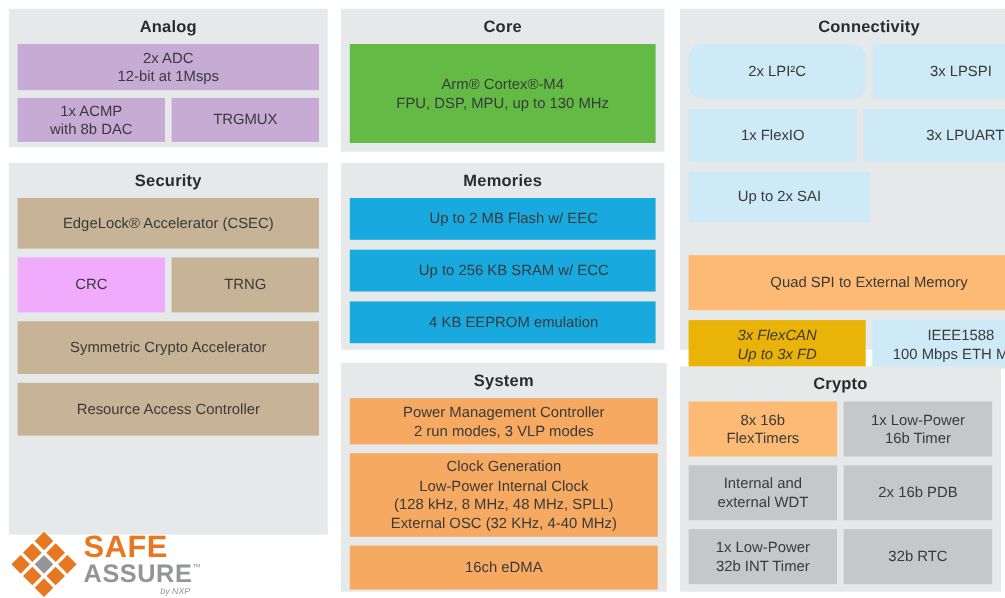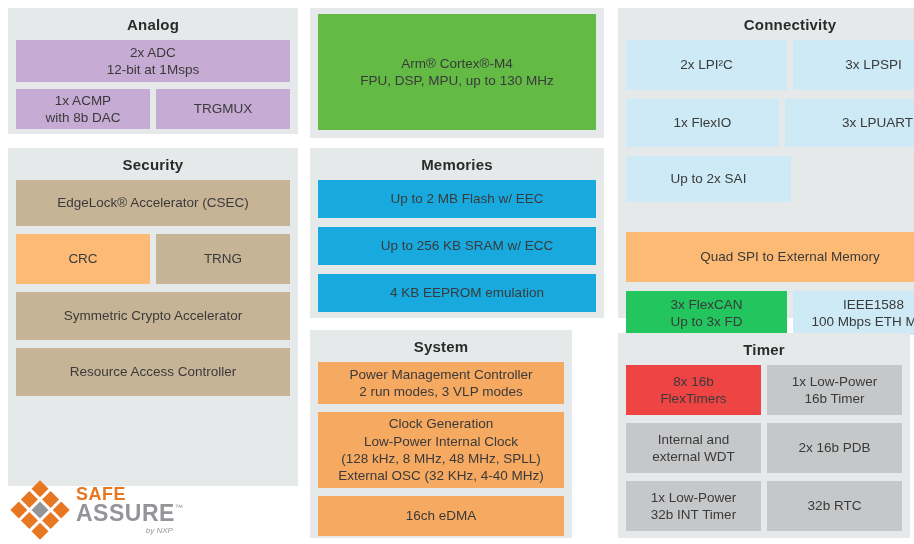--- a/index.html
+++ b/index.html
@@ -24,38 +24,38 @@
   .block {
     display:flex; align-items:center; justify-content:center;
     text-align:center; font-size:13.5px; color:#3a3a3a; line-height:1.28;
     white-space:pre-line; box-sizing:border-box; padding:2px 4px;
   }
   
   .sec-analog       { left:8px;   top:8px;   width:290px; height:126px; }
   .sec-security     { left:8px;   top:148px; width:290px; height:338px; }
   .sec-core         { left:310px; top:8px;   width:294px; height:130px; }
   .sec-memories     { left:310px; top:148px; width:294px; height:170px; }
-  .sec-system       { left:310px; top:330px; width:262px; height:208px; }
+  .sec-system       { left:310px; top:330px; width:296px; height:208px; }
   .sec-connectivity { left:618px; top:8px;   width:344px; height:310px; }
   .sec-timers       { left:618px; top:333px; width:292px; height:205px; }
   
   .h40 { height:40px; } .h42 { height:42px; } .h44 { height:44px; }
   .h46 { height:46px; } .h48 { height:48px; } .h50 { height:50px; }
   .h38 { height:38px;padding-left:24px; } .h76 { height:76px; } .h94 { flex:1; }
   
   .logo { position:absolute; left:14px; top:484px; display:flex; align-items:center; }
   .logo-diamond-box { width:52px; height:52px; position:relative; margin-right:10px; }
   .logo-diamond {
     position:absolute; left:5px; top:5px; width:42px; height:42px;
     display:grid; grid-template-columns:repeat(3,1fr); grid-template-rows:repeat(3,1fr);
     gap:3px; transform:rotate(45deg); transform-origin:50% 50%;
   }
   .logo-diamond span { display:block; }
   .logo-text { display:flex; flex-direction:column; line-height:0.95; }
-  .logo-safe   { font-weight:bold; font-size:18px; letter-spacing:0.5px; }
+  .logo-safe   { font-weight:bold; font-size:28px; letter-spacing:0.5px; }
   .logo-assure-line { display:flex; align-items:flex-start; }
   .logo-assure { font-weight:bold; font-size:23px; letter-spacing:0.5px; }
   .logo-tm { font-size:8px; margin-top:1px; }
   .logo-by { font-size:8px; font-style:italic; text-align:right; margin-top:2px; padding-right:10px; }
 </style>
 </head>
 <body>
 
 <div class="canvas">
 
@@ -70,29 +70,30 @@
         <div class="block grow h40" style="background: rgb(198, 171, 212);">TRGMUX</div>
       </div>
     </div>
   </section>
 
   <section class="section sec-security">
     <h2 class="section-title">Security</h2>
     <div class="stack">
       <div class="block h46" style="background: rgb(199, 180, 150);">EdgeLock® Accelerator (CSEC)</div>
       <div class="row">
-        <div class="block grow h50" style="background: #fdba74;">CRC</div>
+        <div class="block grow h50" style="background: #f0abfc;">CRC</div>
         <div class="block grow h50" style="background: rgb(199, 180, 150);">TRNG</div>
       </div>
       <div class="block h48" style="background: rgb(199, 180, 150);">Symmetric Crypto Accelerator</div>
       <div class="block h48" style="background: rgb(199, 180, 150);">Resource Access Controller</div>
     </div>
   </section>
 
   <section class="section sec-core">
+    <h2 class="section-title">Core</h2>
     <div class="stack">
       <div class="block h94" style="background: rgb(99, 187, 69);">Arm® Cortex®-M4
 FPU, DSP, MPU, up to 130 MHz</div>
     </div>
   </section>
 
   <section class="section sec-memories">
     <h2 class="section-title">Memories</h2>
     <div class="stack g9">
       <div class="block h38" style="background: rgb(24, 170, 223);">Up to 2 MB Flash w/ EEC</div>
@@ -111,46 +112,46 @@
 (128 kHz, 8 MHz, 48 MHz, SPLL)
 External OSC (32 KHz, 4-40 MHz)</div>
       <div class="block h40" style="background: rgb(246, 169, 96);">16ch eDMA</div>
     </div>
   </section>
 
   <section class="section sec-connectivity">
     <h2 class="section-title">Connectivity</h2>
     <div class="stack g9">
       <div class="row">
-        <div class="block grow h50" style="background: rgb(205, 234, 246);">2x LPI²C</div>
+        <div class="block grow h50" style="background: rgb(205, 234, 246); border-radius: 13px;">2x LPI²C</div>
         <div class="block grow h50" style="background: rgb(205, 234, 246);">3x LPSPI</div>
       </div>
       <div class="row">
         <div class="block grow h48" style="background: rgb(205, 234, 246);">1x FlexIO</div>
         <div class="block grow h48" style="background: rgb(205, 234, 246); padding-left: 20px;">3x LPUART</div>
       </div>
       <div class="row">
         <div class="block grow h46" style="background: rgb(205, 234, 246);">Up to 2x SAI</div>
         <div class="spacer"></div>
       </div>
       <div class="block h50" style="background: #fdba74; margin-top: 21px;">Quad SPI to External Memory</div>
       <div class="row">
-        <div class="block grow h44" style="background: #22c55e;">3x FlexCAN
+        <div class="block grow h44" style="background: #eab308; font-style: italic;">3x FlexCAN
 Up to 3x FD</div>
         <div class="block grow h44" style="background: rgb(205, 234, 246);">IEEE1588
 100 Mbps ETH MAC</div>
       </div>
     </div>
   </section>
 
   <section class="section sec-timers">
-    <h2 class="section-title">Timer</h2>
+    <h2 class="section-title">Crypto</h2>
     <div class="stack">
       <div class="row">
-        <div class="block grow h50" style="background: #ef4444;">8x 16b
+        <div class="block grow h50" style="background: #fdba74;">8x 16b
 FlexTimers</div>
         <div class="block grow h50" style="background: rgb(198, 199, 200);">1x Low-Power
 16b Timer</div>
       </div>
       <div class="row">
         <div class="block grow h50" style="background: rgb(198, 199, 200);">Internal and
 external WDT</div>
         <div class="block grow h50" style="background: rgb(198, 199, 200);">2x 16b PDB</div>
       </div>
       <div class="row">

